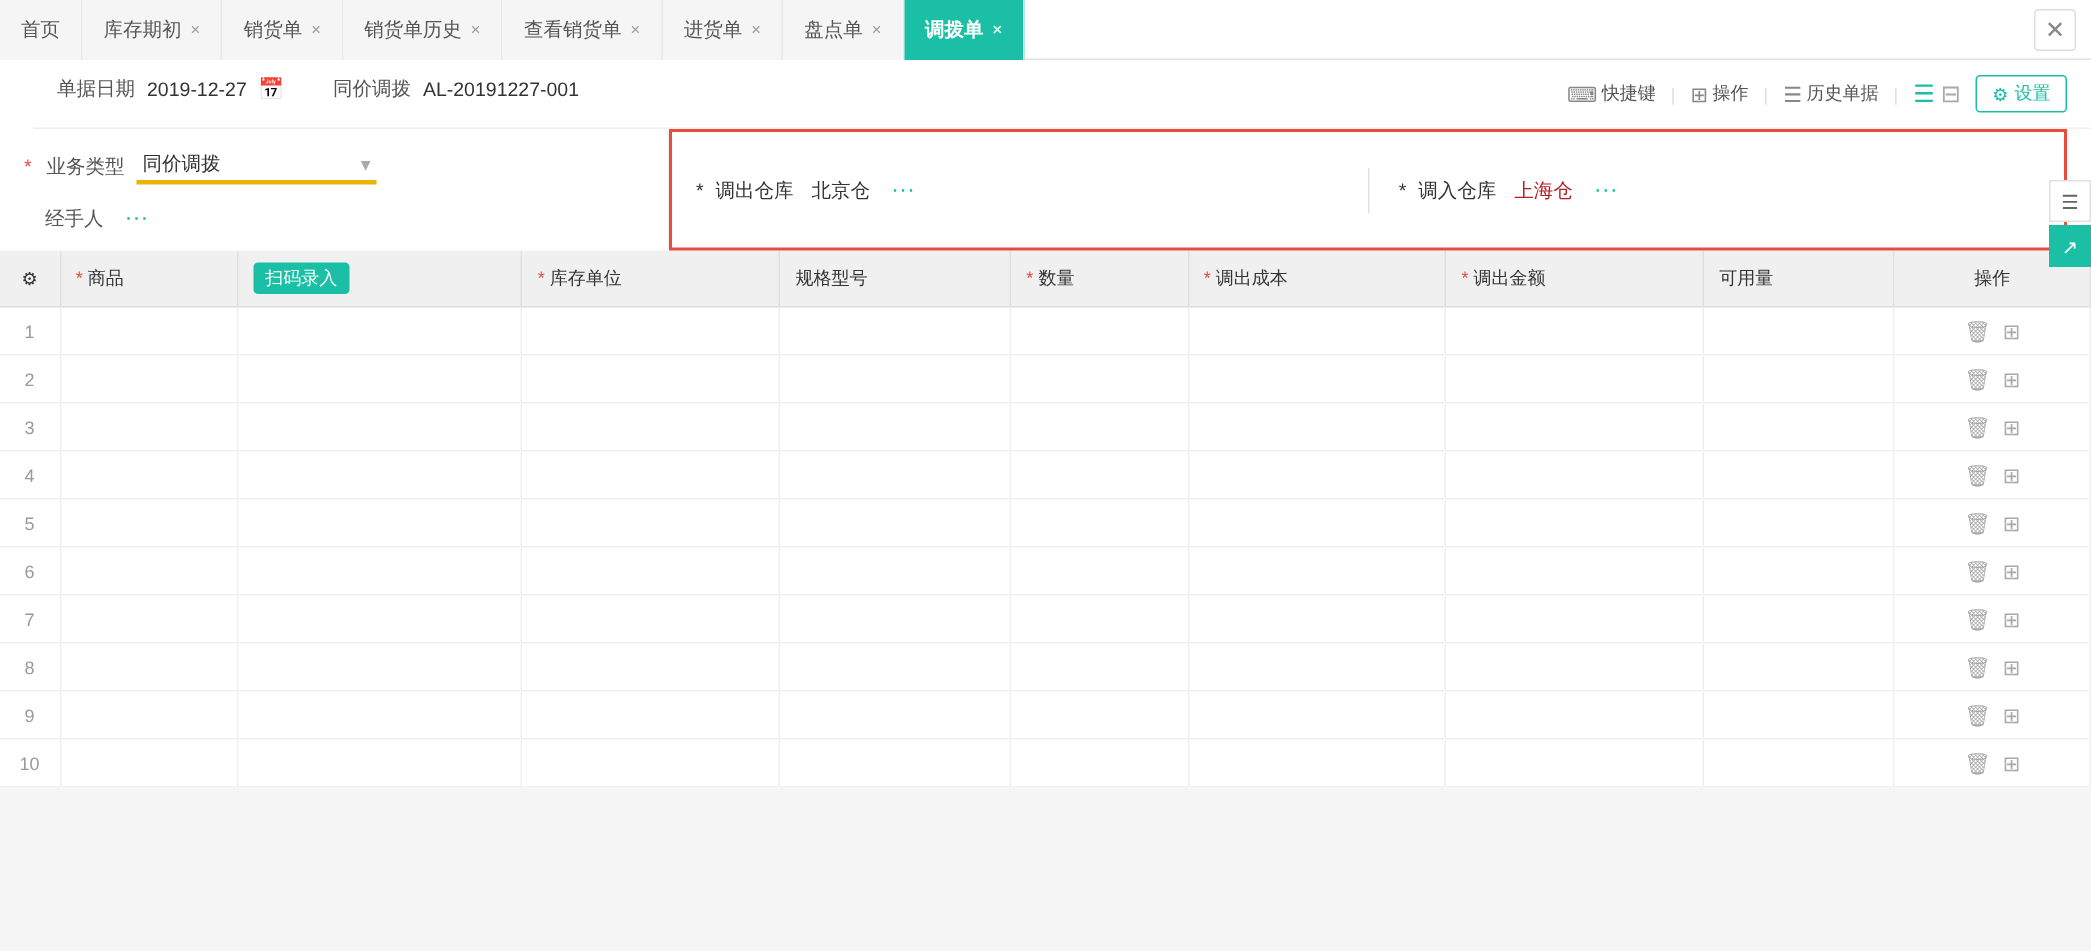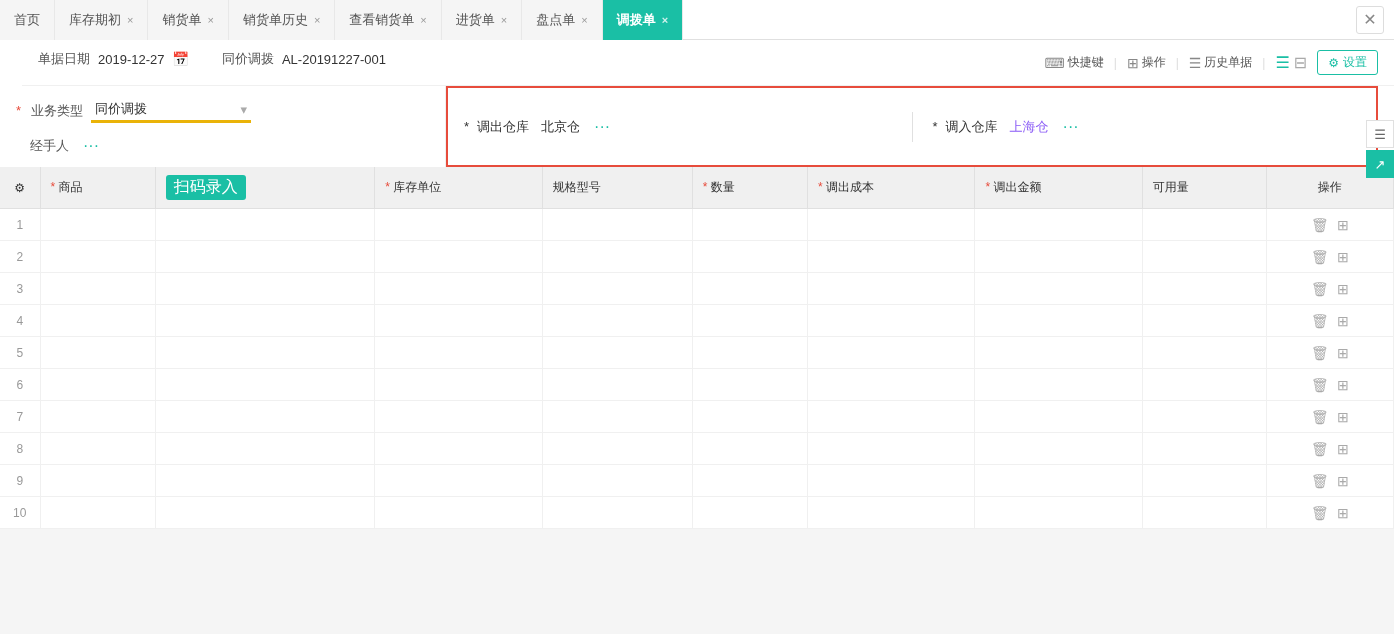--- a/index.html
+++ b/index.html
@@ -239,21 +239,21 @@
       color: #999;
       text-align: center;
     }
     .scan-btn {
       background: #1abfa5;
       color: #fff;
       border: none;
       padding: 2px 8px;
       border-radius: 3px;
       cursor: pointer;
-      font-size: 16px;
+      font-size: 12px;
     }
     .ops-col {
       display: flex;
       gap: 8px;
       align-items: center;
       justify-content: center;
     }
     .op-icon {
       cursor: pointer;
       color: #aaa;
@@ -409,21 +409,21 @@
       <div class="warehouse-field">
         <span class="req">*</span>
         <label>调出仓库</label>
         <span style="color:#333; margin-left:4px;">北京仓</span>
         <span class="dots-btn">···</span>
       </div>
       <div class="warehouse-divider"></div>
       <div class="warehouse-field">
         <span class="req">*</span>
         <label>调入仓库</label>
-        <span style="color:#8b5cf6; margin-left:4px;">上海仓</span>
+        <span style="color:#b91c1c; margin-left:4px;">上海仓</span>
         <span class="dots-btn">···</span>
       </div>
     </div>
   </div>
 
   <div class="table-wrapper">
     <div class="scroll-area">
       <table>
         <thead>
           <tr>

